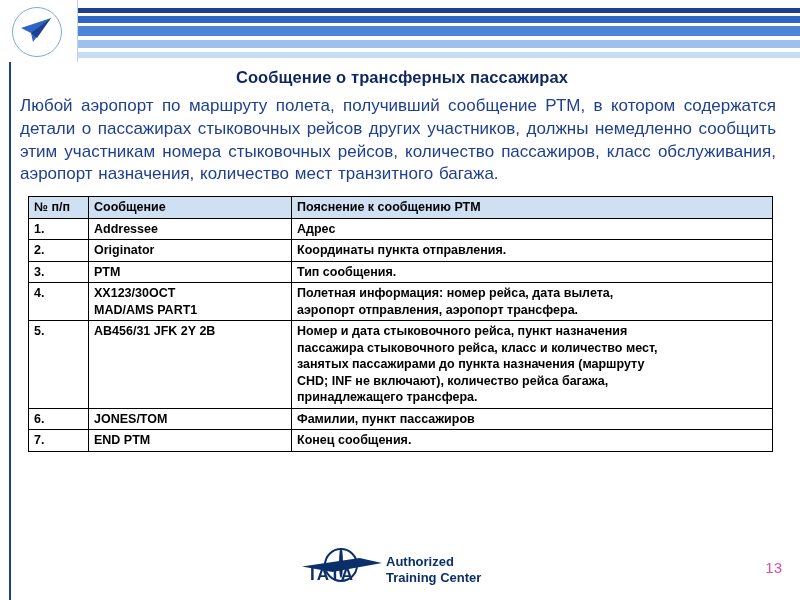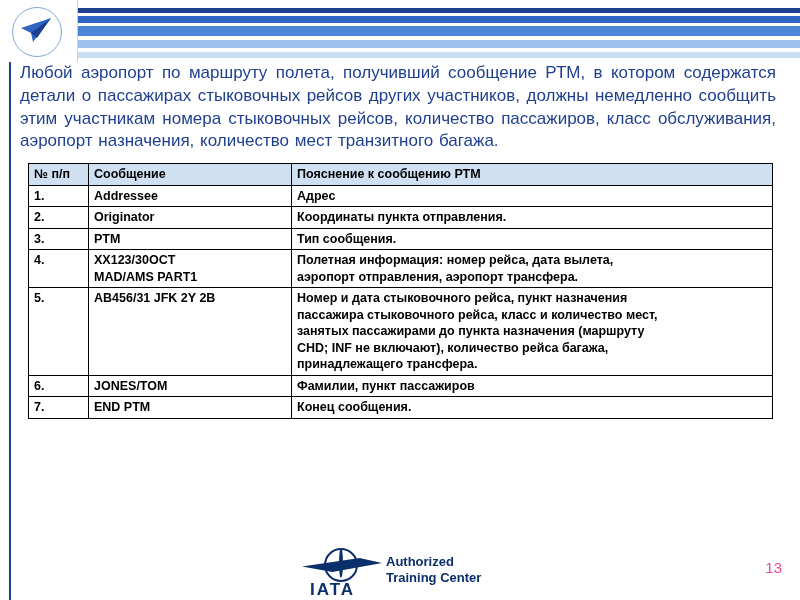--- a/index.html
+++ b/index.html
@@ -175,21 +175,21 @@
     left: 2px;
     top: 10px;
     width: 80px;
     height: 14px;
     background: #0b2f6b;
     clip-path: polygon(0 60%, 72% 0, 100% 35%, 38% 100%);
   }
   .iata-text {
     position: absolute;
     left: 10px;
-    top: 32px;
+    top: 17px;
     font-size: 17px;
     font-weight: bold;
     color: #0b2f6b;
     letter-spacing: 2px;
   }
   .atc-text {
     position: absolute;
     left: 86px;
     top: 6px;
     font-size: 13px;
@@ -228,20 +228,21 @@
         <polygon points="18,25 38,10 24,30" fill="#1f3f8f"></polygon>
       </svg>
     </div>
   </div>
 </div>
 
 <div class="left-rule"></div>
 
 <div class="content">
 
+  <div class="slide-title">Сообщение о трансферных пассажирах</div>
 
   <p class="intro">Любой аэропорт по маршруту полета, получивший сообщение РТМ, в котором содержатся детали о пассажирах стыковочных рейсов других участников, должны немедленно сообщить этим участникам номера стыковочных рейсов, количество пассажиров, класс обслуживания, аэропорт назначения, количество мест транзитного багажа.</p>
 
   <table class="msg-table">
     <colgroup>
       <col class="c1">
         <col class="c2">
         <col class="c3">
     </colgroup>
     <thead>

